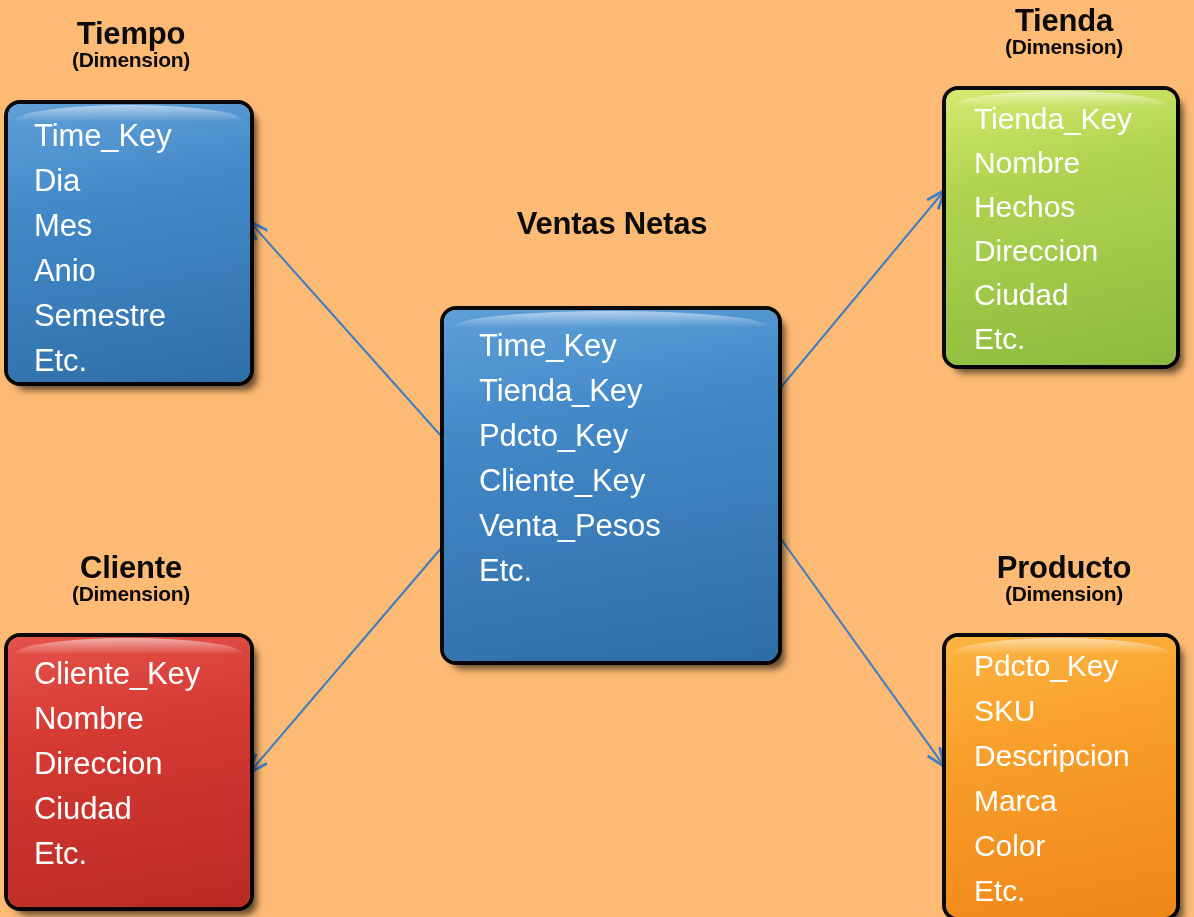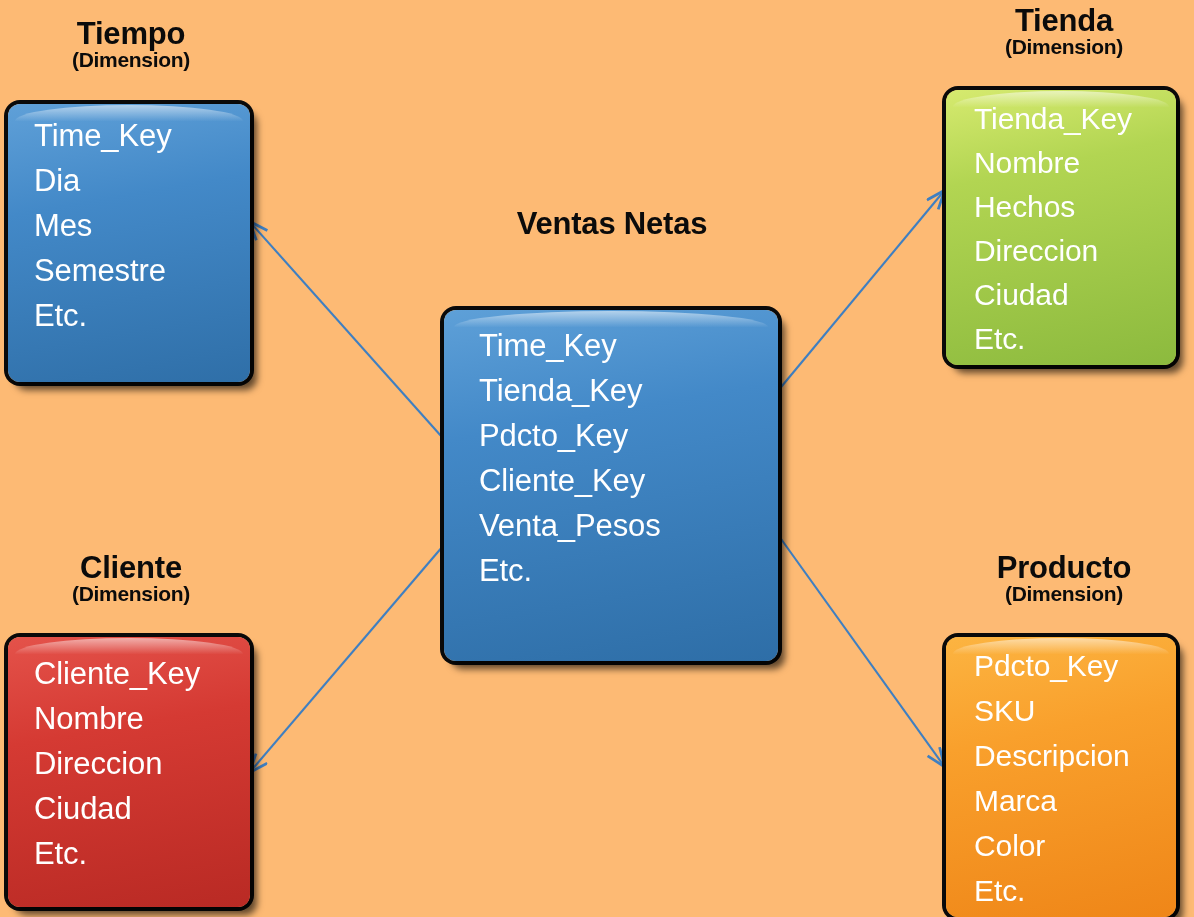--- a/index.html
+++ b/index.html
@@ -151,20 +151,21 @@
     <div class="entity-caption">
       <div class="entity-title">Tiempo</div>
       <div class="entity-subtitle">(Dimension)</div>
     </div>
     <div class="entity-box">
       <div class="sheen"></div>
       <div class="field-list">
         <div class="field">Time_Key</div>
         <div class="field">Dia</div>
         <div class="field">Mes</div>
+        <div class="field">Anio</div>
         <div class="field">Semestre</div>
         <div class="field">Etc.</div>
       </div>
     </div>
   </div>
 
   <div class="entity" id="ent-tienda">
     <div class="entity-caption">
       <div class="entity-title">Tienda</div>
       <div class="entity-subtitle">(Dimension)</div>

